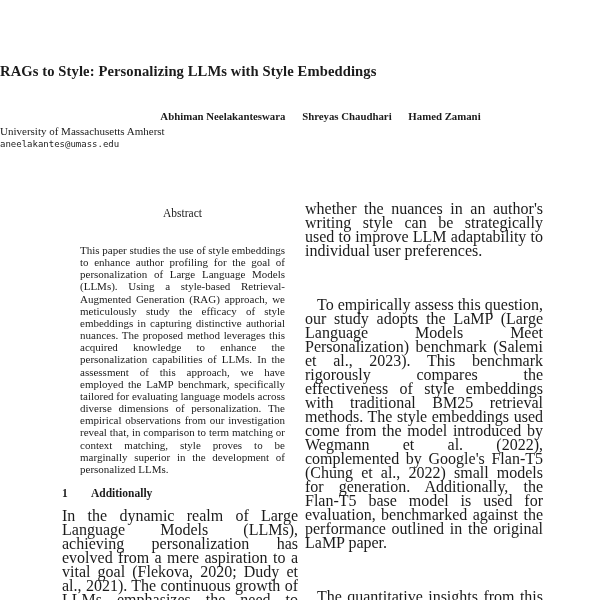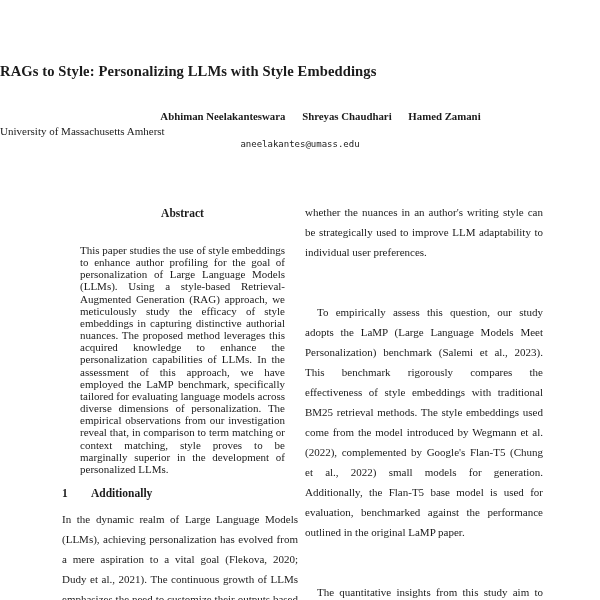--- a/index.html
+++ b/index.html
@@ -29,61 +29,60 @@
   }
   .author-name { display: inline-block; margin: 0 7px; }
   .affiliation-row {
     position: absolute;
     top: 125px; left: 0; width: 600px;
     font-size: 11px;
   }
   .email-row {
     position: absolute;
     top: 139px; left: 0; width: 600px;
-    text-align: center;
     font-family: "DejaVu Sans Mono", monospace;
     font-size: 9px;
   }
   .col-left {
     position: absolute;
     left: 62px; top: 206px;
     width: 236px; height: 394px;
     overflow: hidden;
   }
   .col-right {
     position: absolute;
     left: 305px; top: 202px;
     width: 238px; height: 398px;
     overflow: hidden;
   }
   .abstract-block { margin: 0 13px 0 18px; }
   .abstract-heading {
     text-align: center;
-    font-weight: bold;
+    font-weight: normal;
     font-size: 11.5px;
     line-height: 14px;
   }
   .abstract-body {
     margin-top: 24px;
     font-size: 11px;
     line-height: 12.15px;
     text-align: justify;
   }
   .section-heading {
     margin-top: 11px;
     display: flex;
     font-weight: bold;
     font-size: 11.5px;
     line-height: 14px;
   }
   .section-number { width: 29px; flex: 0 0 auto; }
   .body-par {
     margin-top: 9px;
-    font-size: 11px;
-    line-height: 20px;
+    font-size: 16px;
+    line-height: 14px;
     text-align: justify;
   }
   .col-right .body-par { margin-top: 0; }
   .body-par.indented { text-indent: 12px; margin-top: 40px; }
 </style>
 </head>
 <body>
 
 <h1 class="page-title">RAGs to Style: Personalizing LLMs with Style Embeddings</h1>
 

